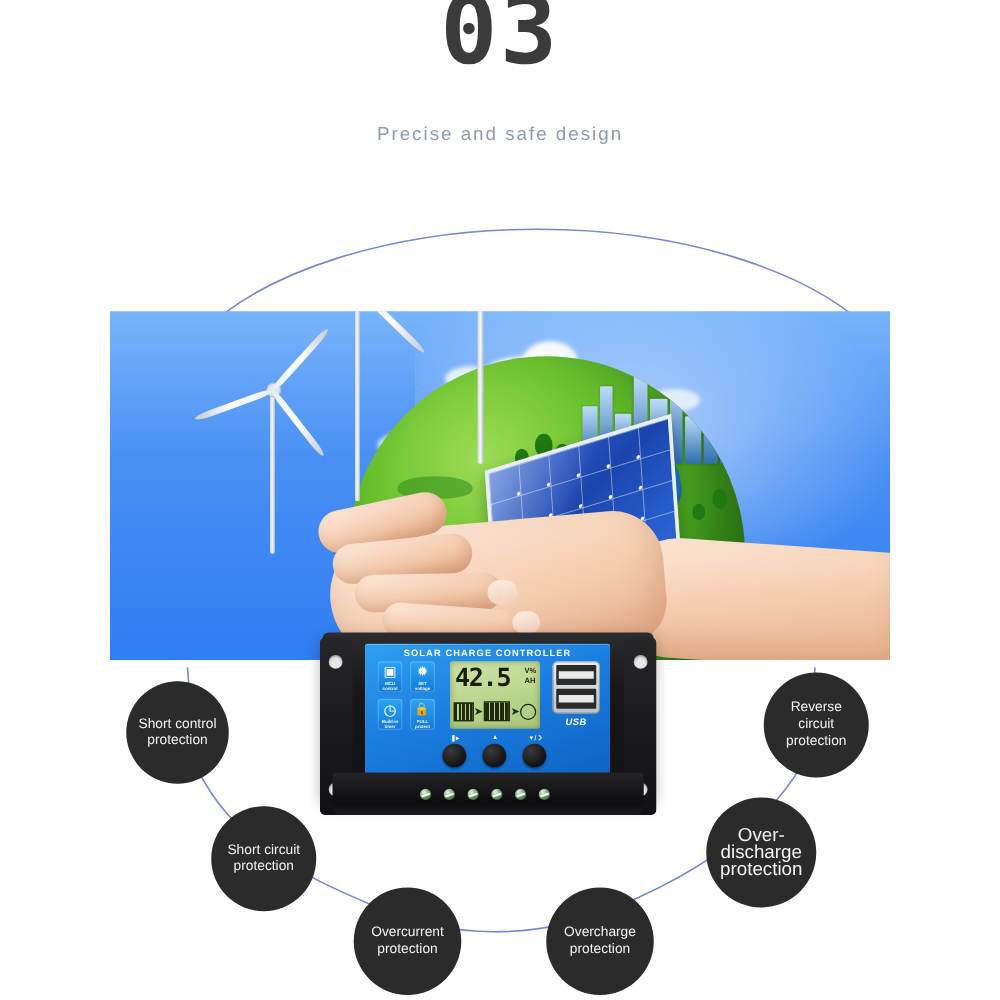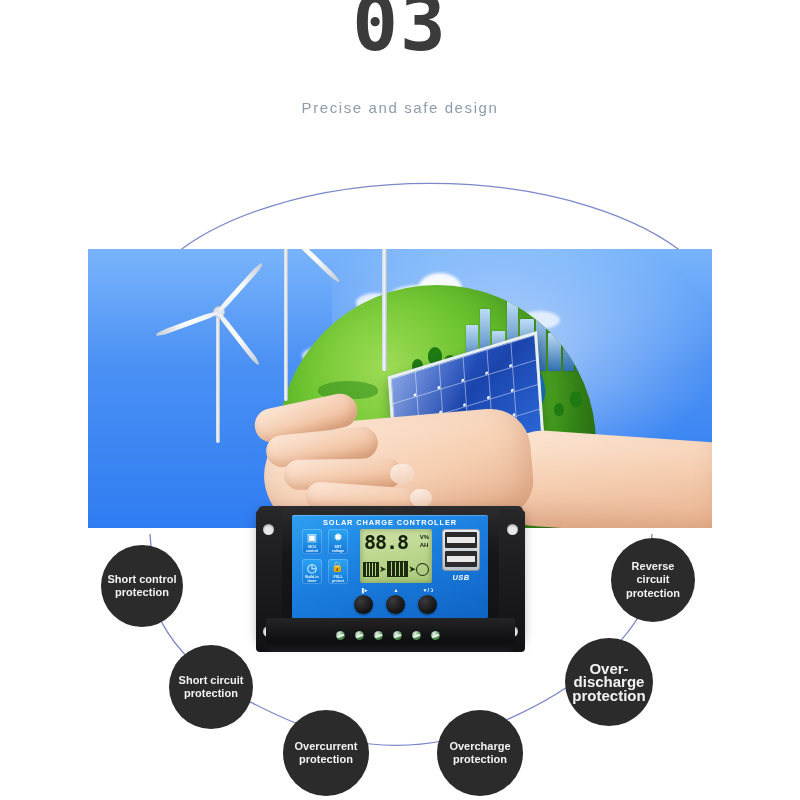--- a/index.html
+++ b/index.html
@@ -210,21 +210,21 @@
   
   .bubble{
     position:absolute;border-radius:50%;
     background:#2b2b2b;
     color:#f2f2f2;
     display:flex;align-items:center;justify-content:center;
     text-align:center;
     font-size:11px;line-height:13.5px;
     padding:4px;box-sizing:border-box;
   }
-  .bubble span{display:block;width:100%;font-weight:bold;}
+  .bubble span{display:block;width:100%;}
 </style>
 </head>
 <body>
 
 <div id="stage">
 
   <svg class="arc-svg" viewBox="0 0 800 800">
 
     <path d="M 160 268 A 300 150 0 0 1 700 268" fill="none" stroke="#7a87c9" stroke-width="1.3"></path>
 
@@ -357,21 +357,21 @@
       </div>
       <div class="icon-box" style="left:36px;top:44px;">
         <div class="icon-glyph" style="font-size:10px;">🔒</div>
         <div class="icon-cap">
           <span>FULL</span>
           <span>protect</span>
         </div>
       </div>
 
       <div class="lcd">
-        <div class="lcd-num">88.8</div>
+        <div class="lcd-num">42.5</div>
         <div class="lcd-unit">
           <div>V%</div>
           <div>AH</div>
         </div>
         <div class="lcd-row">
           <div class="lcd-pv"></div>
           <div class="lcd-arrow">➤</div>
           <div class="lcd-batt"></div>
           <div class="lcd-arrow">➤</div>
           <div class="lcd-bulb"></div>

